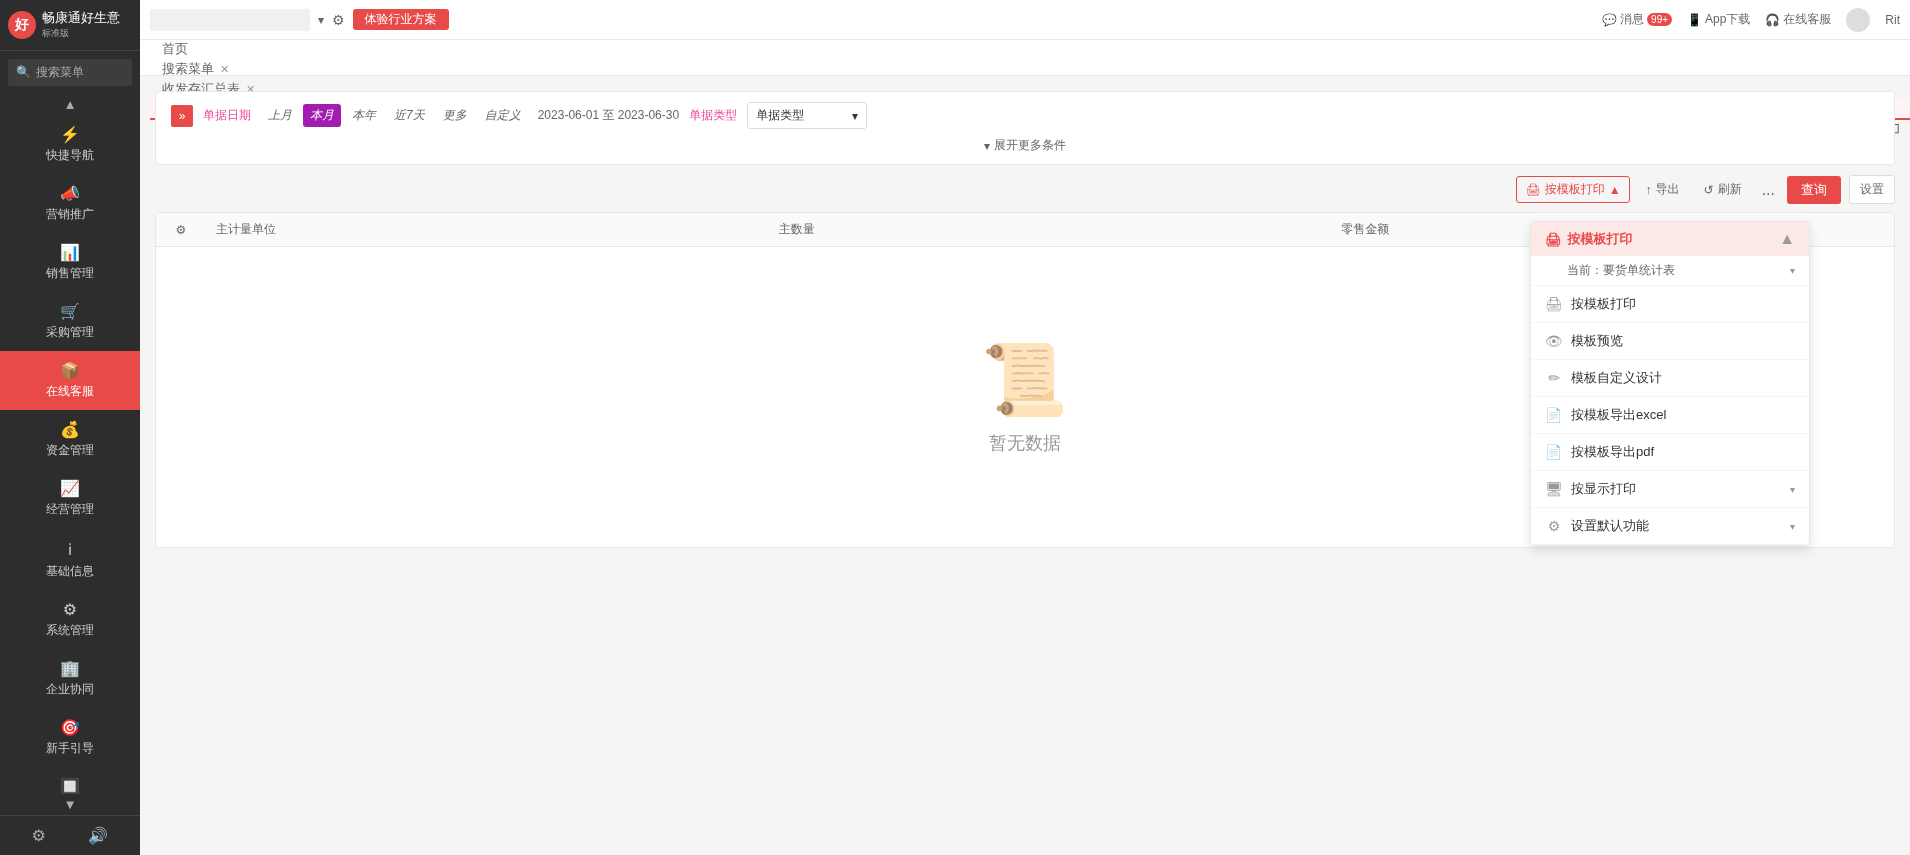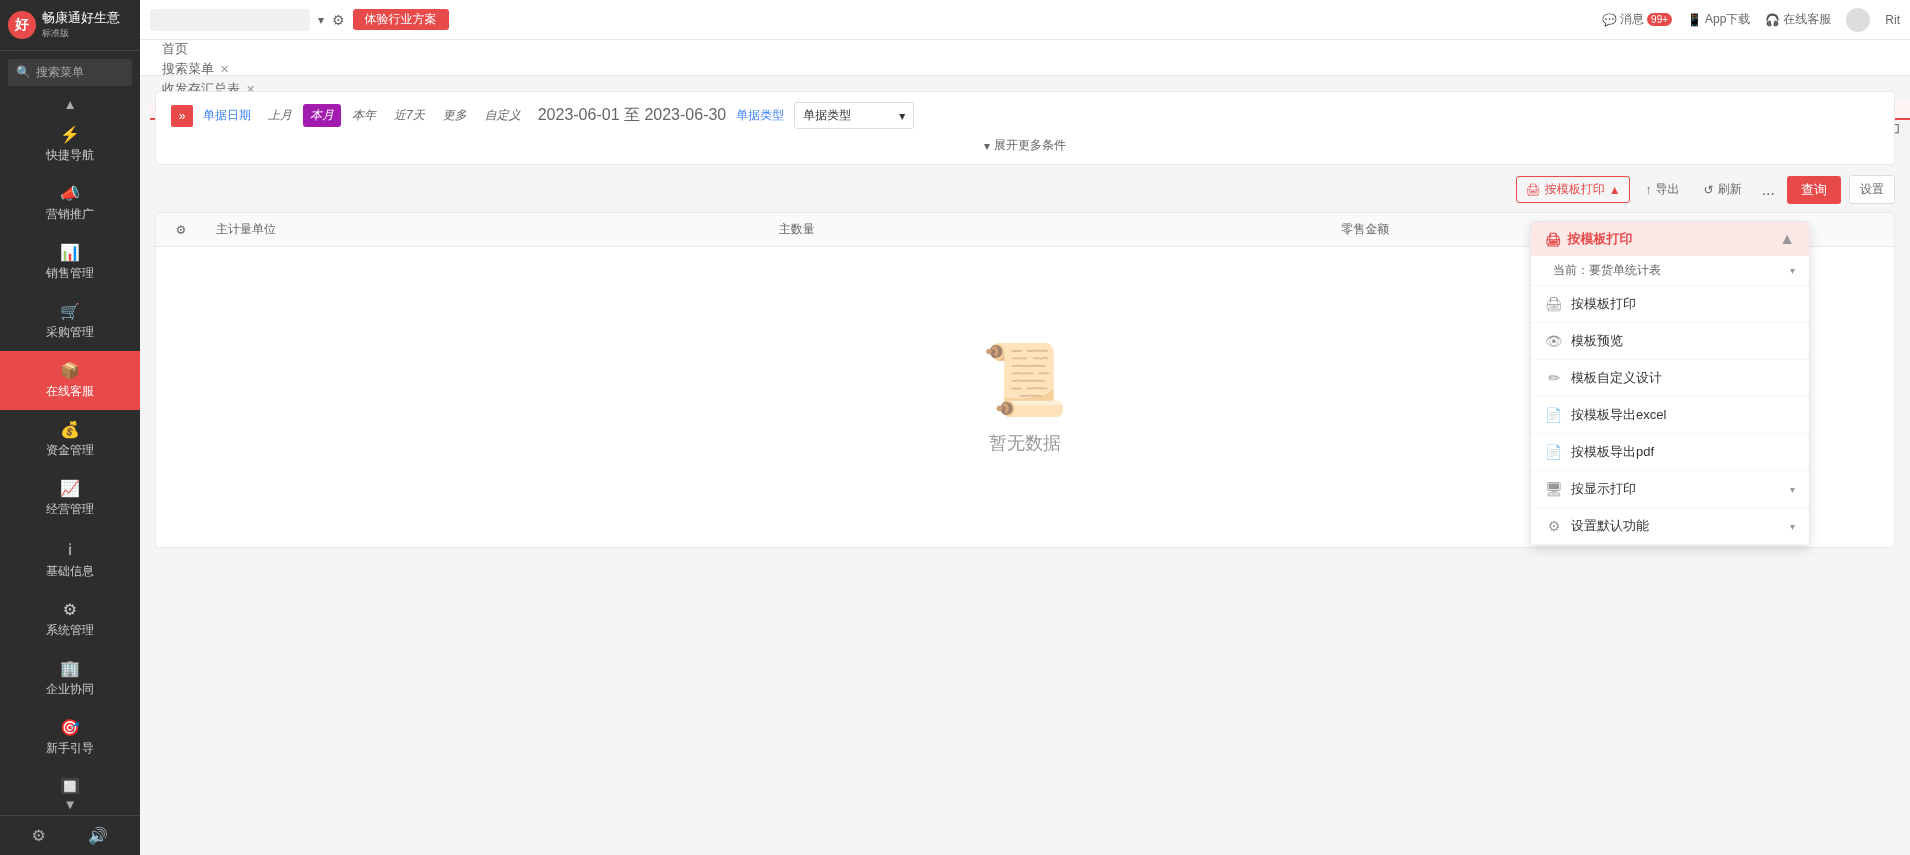--- a/index.html
+++ b/index.html
@@ -45,25 +45,25 @@
     .tab-maximize { margin-left: auto; display: flex; align-items: center; gap: 8px; padding: 0 10px; }
     .tab-maximize-btn { background: none; border: none; cursor: pointer; font-size: 14px; color: #666; }
 
     
     .content { flex: 1; overflow: auto; padding: 15px; position: relative; }
     .page-title { font-size: 16px; font-weight: bold; color: #333; margin-bottom: 15px; }
 
     
     .filter-bar { background: #fff; border-radius: 4px; padding: 10px 15px; margin-bottom: 10px; display: flex; flex-direction: column; gap: 8px; border: 1px solid #e8e8e8; }
     .filter-row { display: flex; align-items: center; gap: 10px; flex-wrap: wrap; }
-    .filter-label { color: #3b82f6; font-size: 12px; white-space: nowrap; }
+    .filter-label { color: #ec4899; font-size: 12px; white-space: nowrap; }
     .filter-date-btns { display: flex; gap: 4px; align-items: center; }
     .date-btn { background: none; border: none; cursor: pointer; padding: 3px 7px; font-size: 12px; color: #666; border-radius: 3px; font-style: italic; }
     .date-btn.active { background: #a21caf; color: white; border-radius: 3px; }
-    .date-range { color: #666; font-size: 16px; }
+    .date-range { color: #666; font-size: 12px; }
     .filter-select { border: 1px solid #ddd; border-radius: 3px; padding: 4px 8px; font-size: 12px; color: #333; background: white; cursor: pointer; min-width: 120px; display: flex; align-items: center; justify-content: space-between; gap: 20px; }
     .expand-btn { display: flex; align-items: center; gap: 4px; color: #666; cursor: pointer; font-size: 12px; background: none; border: none; margin: 0 auto; }
 
     
     .table-container { background: #fff; border: 1px solid #e8e8e8; border-radius: 4px; overflow: hidden; }
     .table-header { display: flex; align-items: center; background: #fafafa; border-bottom: 1px solid #e8e8e8; padding: 8px 10px; gap: 20px; }
     .table-col { color: #666; font-size: 12px; }
     .col-settings { width: 30px; display: flex; justify-content: center; }
     .col-product { flex: 2; }
     .col-unit { flex: 1; }
@@ -78,21 +78,21 @@
     .query-btn { background: #e84a4a; color: white; border: none; border-radius: 3px; padding: 5px 14px; font-size: 13px; cursor: pointer; }
     .settings-btn { border: 1px solid #ddd; background: white; color: #666; border-radius: 3px; padding: 5px 10px; font-size: 12px; cursor: pointer; }
     .more-btn { background: none; border: none; cursor: pointer; color: #666; font-size: 16px; padding: 4px; }
     .dropdown-menu { position: absolute; top: 145px; right: 100px; width: 280px; background: white; border: 1px solid #e8e8e8; border-radius: 4px; box-shadow: 0 4px 12px rgba(0,0,0,0.12); z-index: 200; }
     .dropdown-header { background: #fde8e8; padding: 8px 14px; display: flex; align-items: center; justify-content: space-between; border-radius: 4px 4px 0 0; }
     .dropdown-header-title { display: flex; align-items: center; gap: 6px; color: #e84a4a; font-size: 13px; font-weight: bold; }
     .dropdown-close-btn { background: none; border: none; cursor: pointer; color: #999; font-size: 16px; }
     .dropdown-item { display: flex; align-items: center; gap: 8px; padding: 9px 14px; cursor: pointer; color: #333; font-size: 13px; border-bottom: 1px solid #f5f5f5; }
     .dropdown-item-sub { display: flex; align-items: center; justify-content: space-between; padding: 9px 14px; cursor: pointer; color: #333; font-size: 13px; border-bottom: 1px solid #f5f5f5; }
     .dropdown-item-sub-left { display: flex; align-items: center; gap: 8px; }
-    .dropdown-current { padding: 6px 14px 6px 22px; font-size: 12px; color: #666; display: flex; align-items: center; justify-content: space-between; border-bottom: 1px solid #f5f5f5; }
+    .dropdown-current { padding: 6px 14px 6px 36px; font-size: 12px; color: #666; display: flex; align-items: center; justify-content: space-between; border-bottom: 1px solid #f5f5f5; }
     .item-icon { font-size: 14px; color: #999; width: 18px; text-align: center; }
     .chevron-icon { font-size: 10px; color: #999; }
 
     
     .empty-illustration { display: flex; flex-direction: column; align-items: center; gap: 10px; }
   </style>
 </head>
 <body>
 
 <div class="sidebar">

